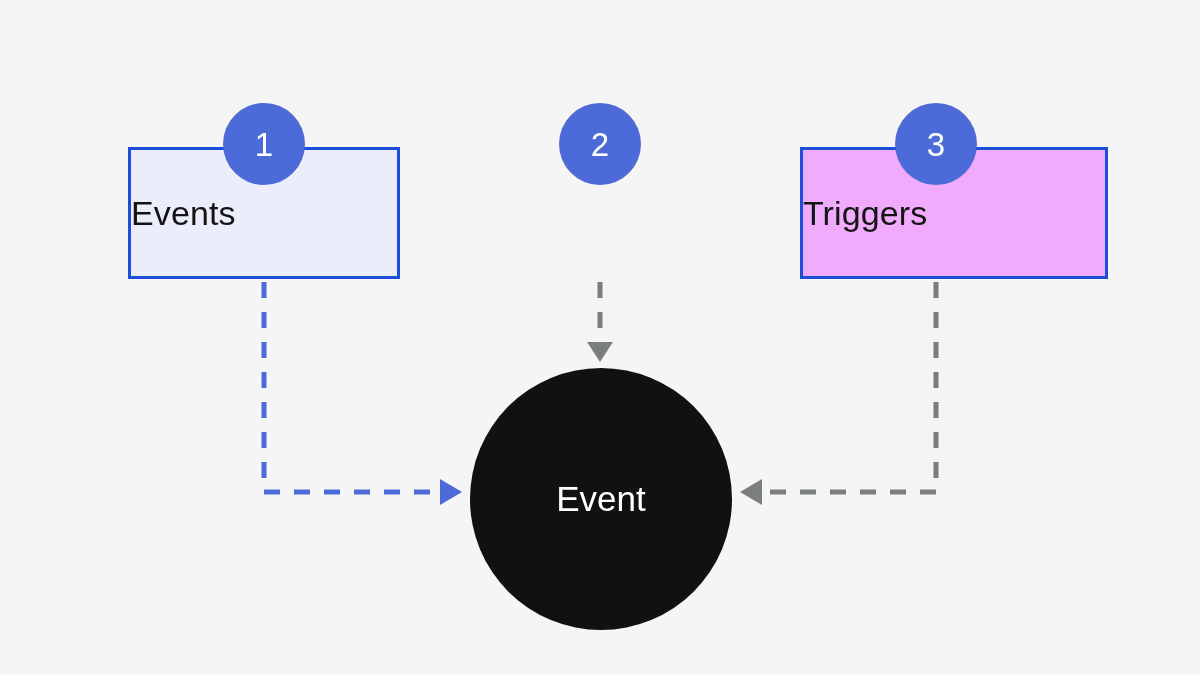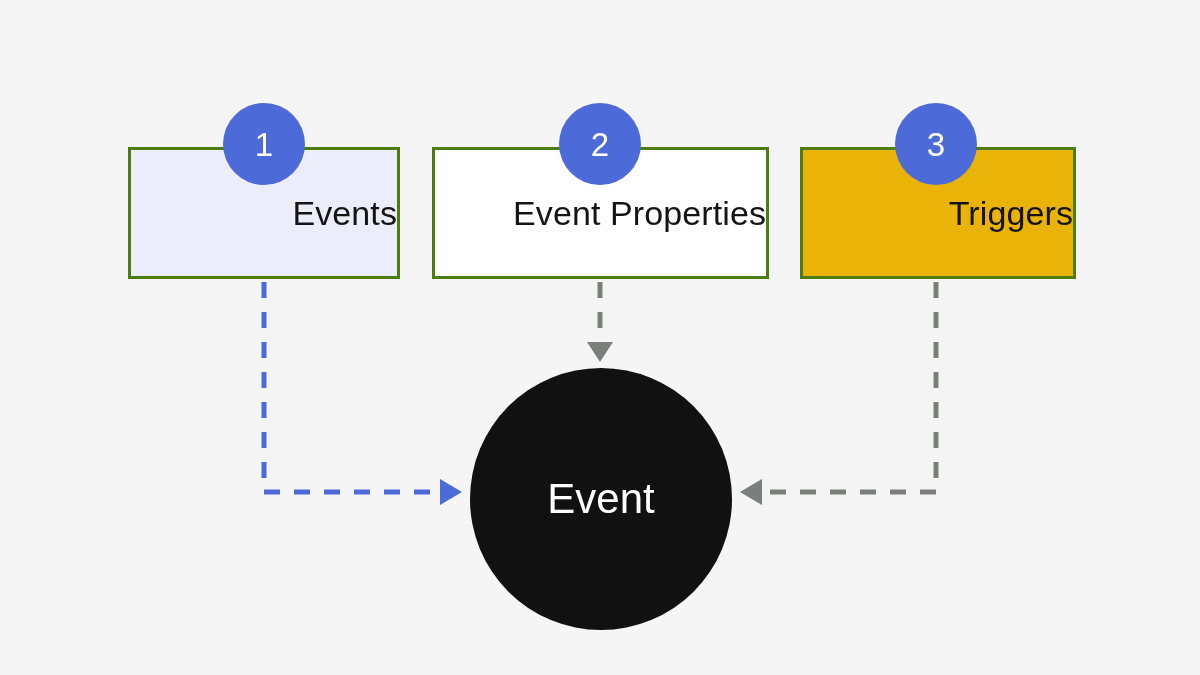--- a/index.html
+++ b/index.html
@@ -23,43 +23,43 @@
   .svg-layer {
     position: absolute;
     left: 0;
     top: 0;
     width: 1200px;
     height: 675px;
   }
   .node-box {
     position: absolute;
     box-sizing: border-box;
-    border: 3px solid #4d7c0f;
+    border: 3px solid #1d4ed8;
     display: flex;
     align-items: center;
-    justify-content: flex-end;
+    justify-content: flex-start;
   }
   .node-box .node-label {
     font-size: 34px;
     color: #141414;
     letter-spacing: 0.1px;
     line-height: 1;
     white-space: nowrap;
   }
   #box-1 {
     left: 128px; top: 147px; width: 272px; height: 132px;
     background: #ecedfb;
   }
   #box-2 {
     left: 432px; top: 147px; width: 337px; height: 132px;
     background: #ffffff;
   }
   #box-3 {
-    left: 800px; top: 147px; width: 276px; height: 132px;
-    background: #eab308;
+    left: 800px; top: 147px; width: 308px; height: 132px;
+    background: #f0abfc;
   }
   .badge {
     position: absolute;
     width: 82px;
     height: 82px;
     border-radius: 50%;
     background: #4d6bd8;
     color: #ffffff;
     display: flex;
     align-items: center;
@@ -79,21 +79,21 @@
     height: 262px;
     border-radius: 50%;
     background: #111111;
     display: flex;
     align-items: center;
     justify-content: center;
     flex-direction: column;
   }
   .hub-text {
     color: #ffffff;
-    font-size: 42px;
+    font-size: 35px;
     line-height: 50px;
     text-align: center;
     white-space: nowrap;
   }
 </style>
 </head>
 <body>
 
 <div class="canvas">
 
@@ -106,23 +106,20 @@
     <polygon points="587,342 613,342 600,362" fill="#7a7f7b"></polygon>
 
     <path d="M936 282 L936 492 L762 492" fill="none" stroke="#7a7f7b" stroke-width="5" stroke-dasharray="16 14" stroke-linecap="butt"></path>
     <polygon points="762,479 740,492 762,505" fill="#7a7f7b"></polygon>
   </svg>
 
   <div class="node-box" id="box-1">
     <span class="node-label">Events</span>
   </div>
 
-  <div class="node-box" id="box-2">
-    <span class="node-label">Event Properties</span>
-  </div>
 
   <div class="node-box" id="box-3">
     <span class="node-label">Triggers</span>
   </div>
 
   <div class="badge" id="badge-1">
     <span>1</span>
   </div>
   <div class="badge" id="badge-2">
     <span>2</span>

